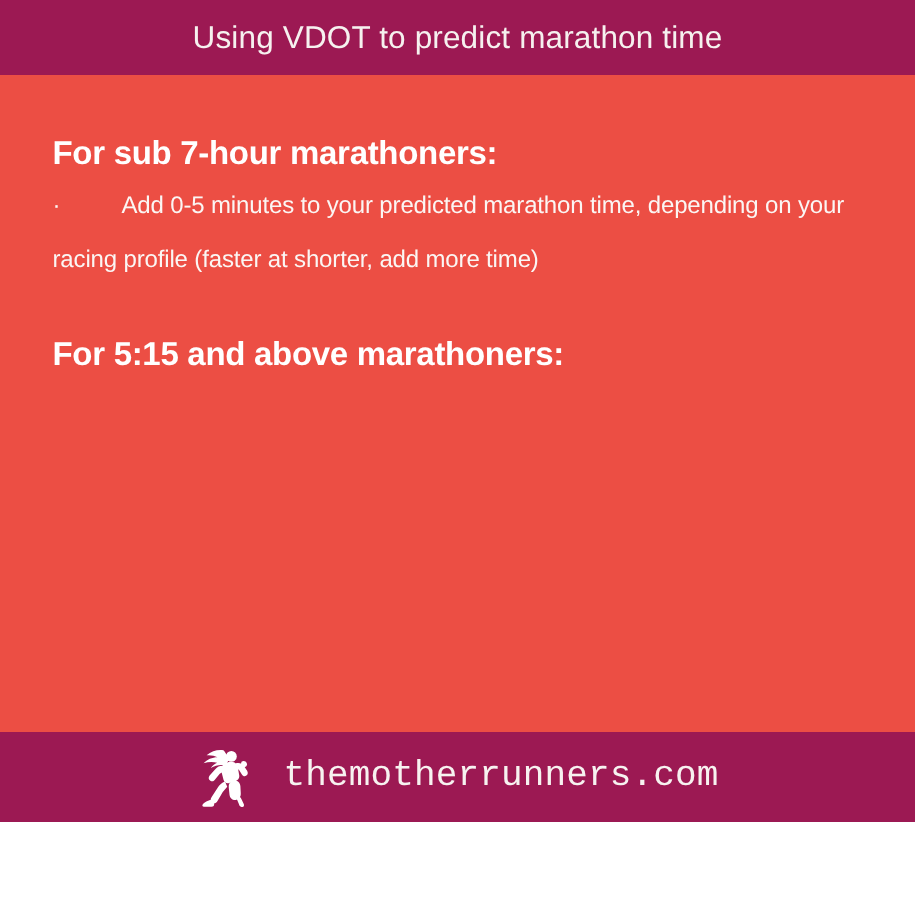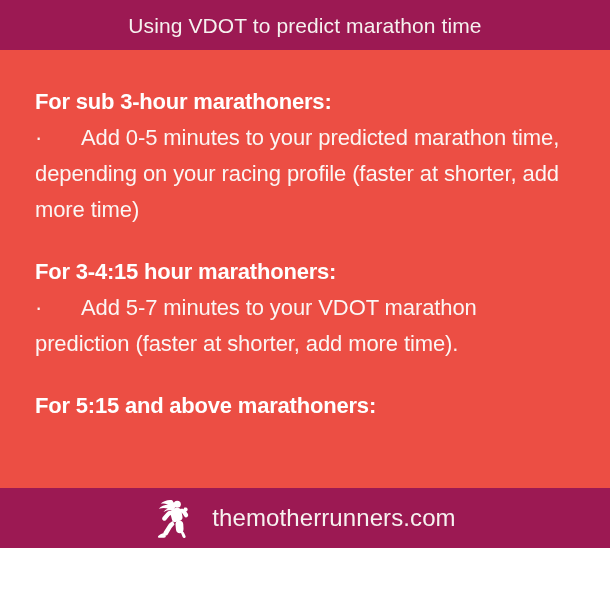--- a/index.html
+++ b/index.html
@@ -52,21 +52,21 @@
   .section-heading {
     color: #FFFFFF;
     font-size: 22px;
     font-weight: bold;
     line-height: 36px;
     letter-spacing: -0.2px;
     margin: 0 0 0 0;
   }
   .section-body {
     color: #FBF6F4;
-    font-size: 22px;
+    font-size: 16px;
     font-weight: 400;
     line-height: 36px;
     letter-spacing: -0.1px;
     margin: 0;
     max-width: 530px;
     text-indent: 0;
   }
   .bullet-mark {
     display: inline-block;
     width: 46px;
@@ -74,20 +74,21 @@
   }
   
   .footer-band {
     height: 60px;
     flex: 0 0 60px;
     background: #9C1953;
     display: flex;
     align-items: center;
     justify-content: center;
     gap: 22px;
+    font-family: Liberation Mono, monospace;
   }
   .footer-logo {
     width: 36px;
     height: 40px;
     display: block;
     flex: 0 0 auto;
   }
   .footer-url {
     color: #F7F2F0;
     font-size: 24px;
@@ -102,32 +103,26 @@
 
 <div class="infographic">
 
   <div class="header-band">
     <div class="header-title">Using VDOT to predict marathon time</div>
   </div>
 
   <div class="body-band">
 
     <div class="section">
-      <div class="section-heading">For sub 3-hour marathoners:</div>
+      <div class="section-heading">For sub 7-hour marathoners:</div>
       <div class="section-body">
         <span class="bullet-mark">·</span><span>Add 0-5 minutes to your predicted marathon time, depending on your racing profile (faster at shorter, add more time)</span>
       </div>
     </div>
 
-    <div class="section">
-      <div class="section-heading">For 3-4:15 hour marathoners:</div>
-      <div class="section-body">
-        <span class="bullet-mark">·</span><span>Add 5-7 minutes to your VDOT marathon prediction (faster at shorter, add more time).</span>
-      </div>
-    </div>
 
     <div class="section">
       <div class="section-heading">For 5:15 and above marathoners:</div>
     </div>
 
   </div>
 
   <div class="footer-band">
     <svg class="footer-logo" viewBox="0 0 72 80" aria-hidden="true">
       <g fill="#FFFFFF">

